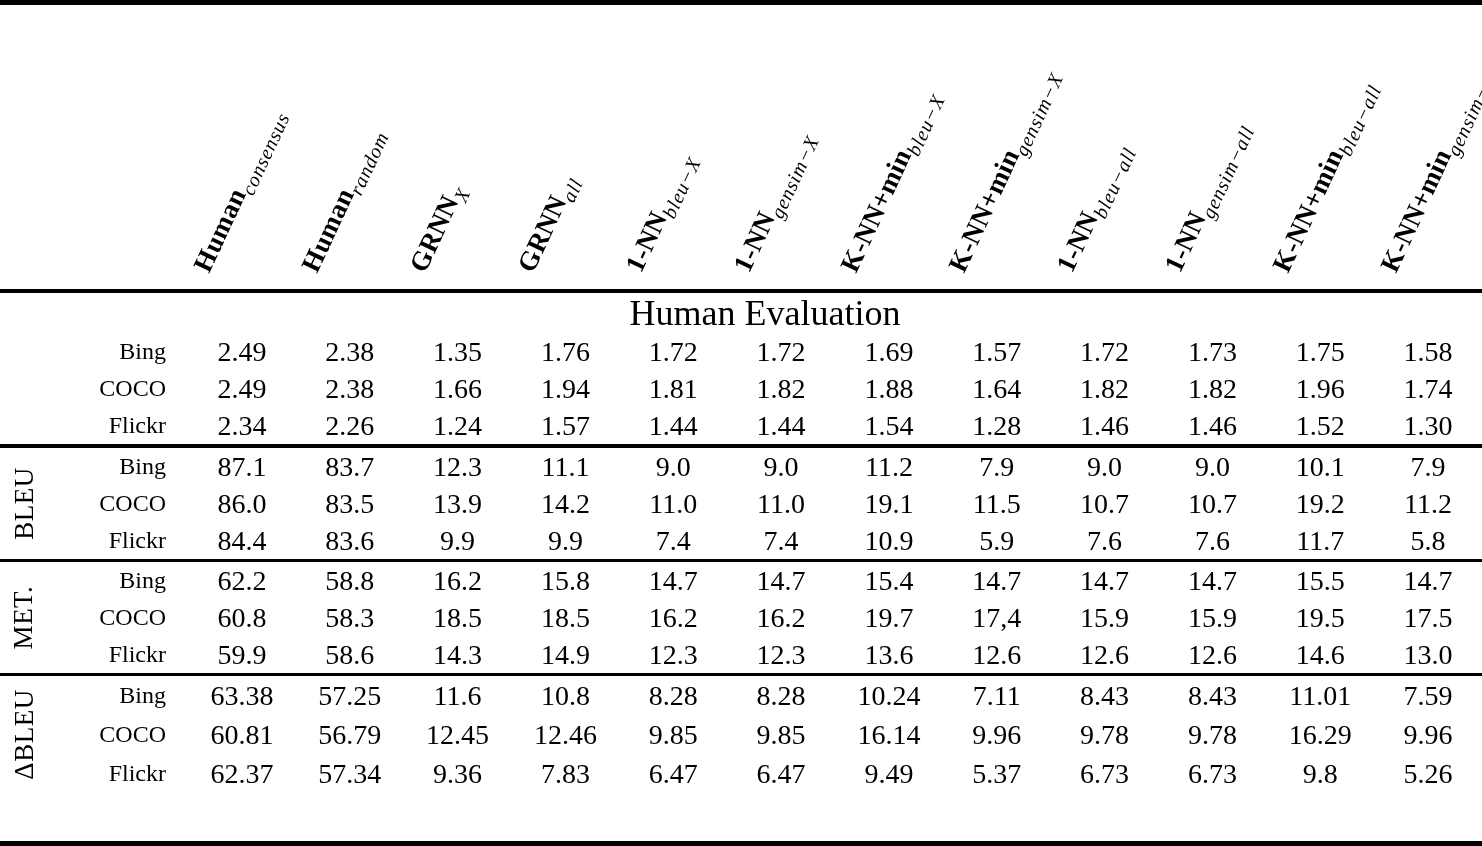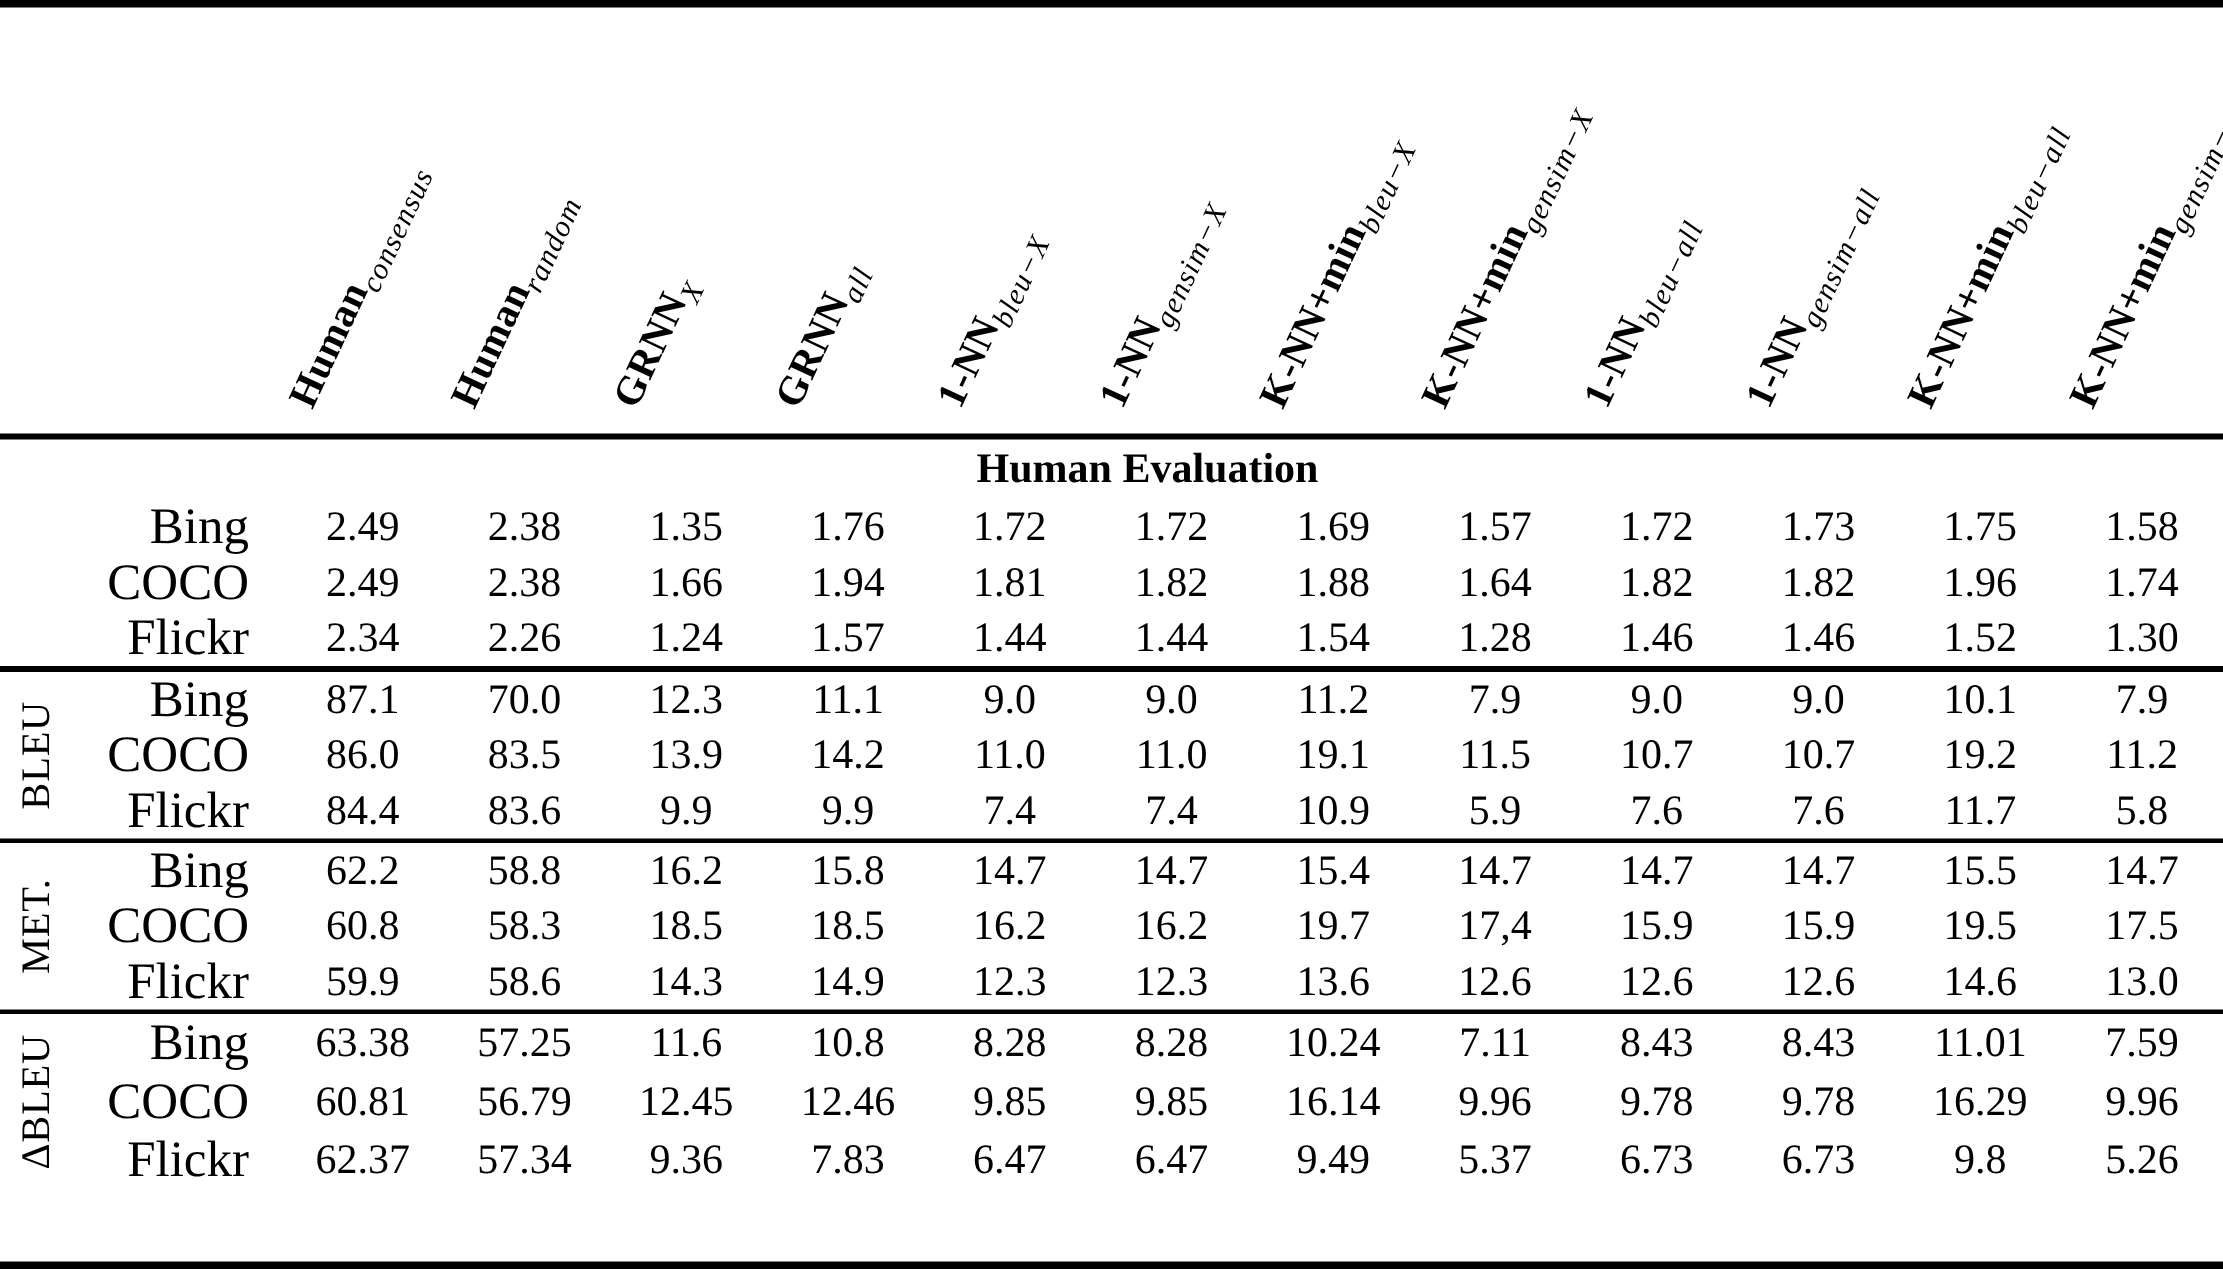--- a/index.html
+++ b/index.html
@@ -42,38 +42,38 @@
     font-size:20px;
     font-weight:normal;
     font-style:italic;
     vertical-align:-7px;
     letter-spacing:0.8px;
   }
   
   .sec-title {
     height:40px;
     display:flex; align-items:center; justify-content:center;
-    font-weight:bold; font-size:28px;margin-left:48px;
+    font-weight:normal; font-size:36px;margin-left:48px;
   }
   .sec-auto .sec-title { height:44px; }
   .sec-human { border-bottom:4px solid #000; }
   .sec-auto .group { position:relative; }
   .sec-auto .group:not(:last-child) { border-bottom:3px solid #000; }
   .group { position:relative; }
   .row {
     display:grid;
     grid-template-columns:48px 140px repeat(12, 1fr);
     height:37px;
     align-items:center;
   }
   .sec-auto .group:last-child .row { height:39px; }
   .rlabel {
     text-align:right;
     padding-right:22px;
-    font-size:34px;
+    font-size:24px;
   }
   .cell { text-align:center; font-size:28px; }
   .cell.b { font-weight:normal; }
   .glabel {
     position:absolute;
     left:0; top:0; bottom:0; width:48px;
     display:flex; align-items:center; justify-content:center;
     pointer-events:none;
   }
   .glabel span {
@@ -190,21 +190,21 @@
     <div class="sec sec-auto">
       <div class="groups">
           <div class="group">
             <div class="glabel">
               <span>BLEU</span>
             </div>
             <div class="row">
               <div></div>
               <div class="rlabel">Bing</div>
               <div class="cell">87.1</div>
-              <div class="cell">70.0</div>
+              <div class="cell">83.7</div>
               <div class="cell b">12.3</div>
               <div class="cell">11.1</div>
               <div class="cell">9.0</div>
               <div class="cell">9.0</div>
               <div class="cell">11.2</div>
               <div class="cell">7.9</div>
               <div class="cell">9.0</div>
               <div class="cell">9.0</div>
               <div class="cell">10.1</div>
               <div class="cell">7.9</div>

